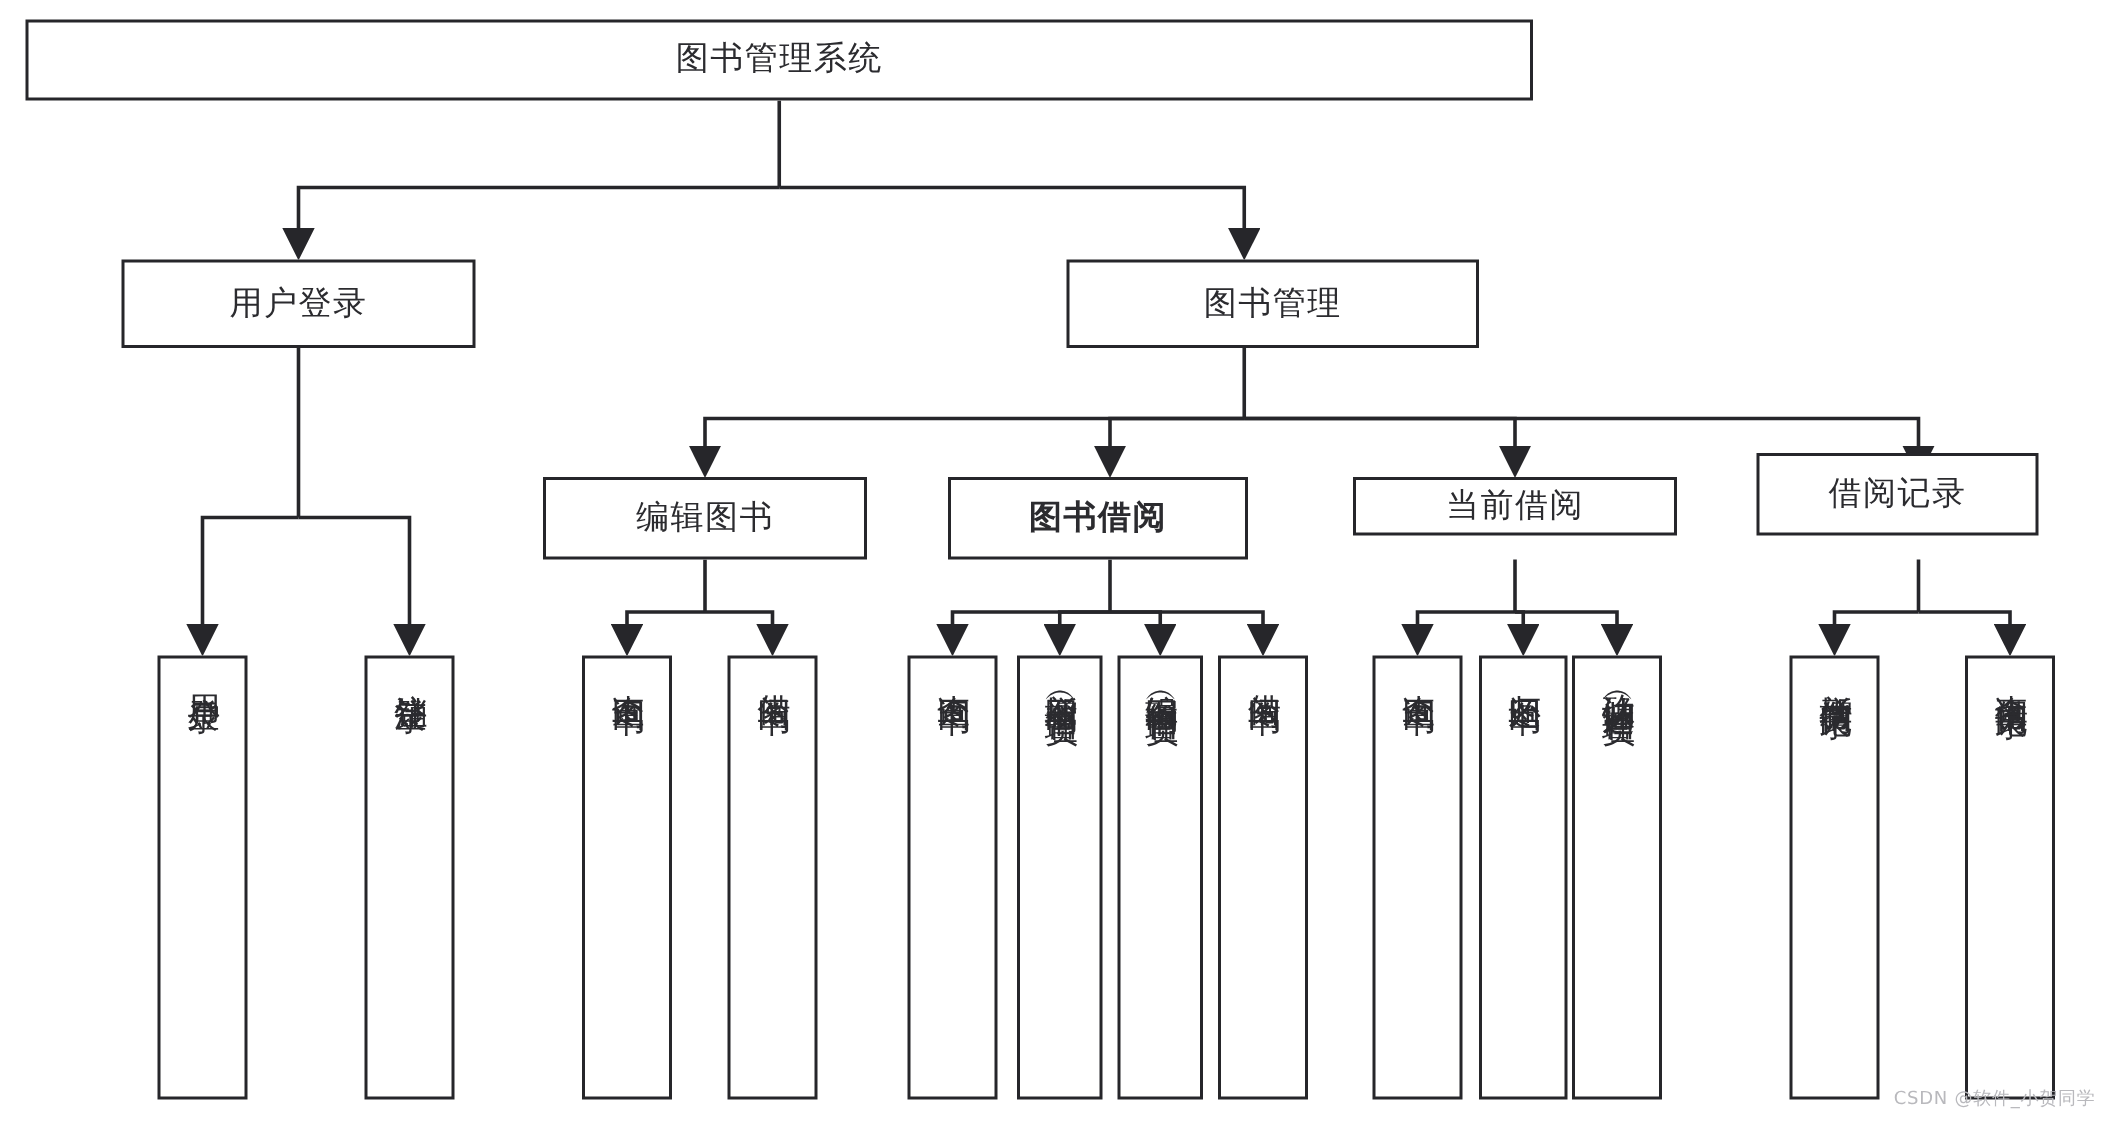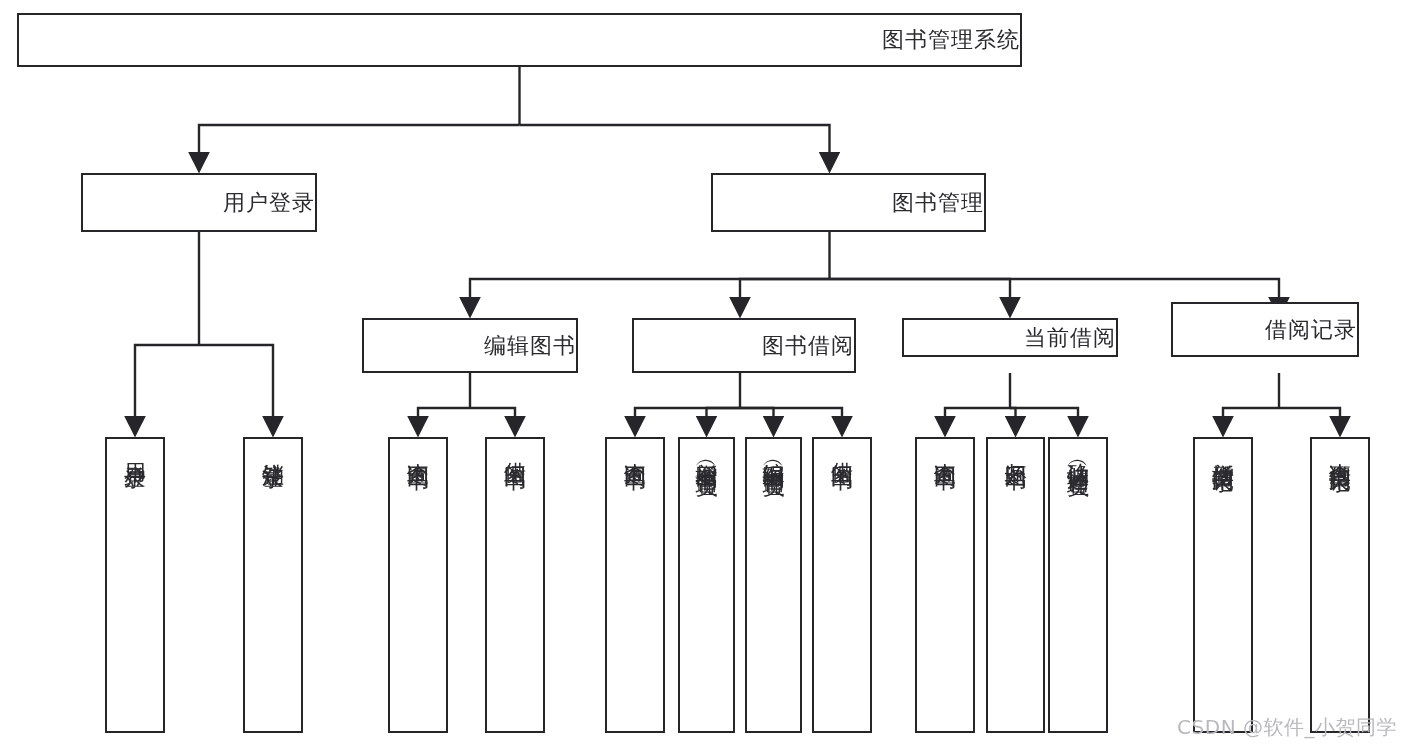--- a/index.html
+++ b/index.html
@@ -25,21 +25,21 @@
     height: 747px;
     pointer-events: none;
   }
   .node {
     position: absolute;
     box-sizing: border-box;
     background: #ffffff;
     border: 2px solid #26262a;
     display: flex;
     align-items: center;
-    justify-content: flex-end;
+    justify-content: center;
     color: #26262a;
   }
   .node .lbl {
     font-size: 22px;
     line-height: 1.18;
     letter-spacing: 1px;
     white-space: nowrap;
     color: #2b2b2f;
   }
   .node.vertical {
@@ -52,21 +52,21 @@
     text-orientation: upright;
     white-space: nowrap;
     font-size: 22px;
     letter-spacing: 2px;
     line-height: 1;
   }
   .watermark {
     position: absolute;
     right: 8px;
     bottom: 6px;
-    font-size: 20px;
+    font-size: 12px;
     color: #b9b9bd;
     letter-spacing: 0.5px;
     white-space: nowrap;
   }
 </style>
 </head>
 <body>
 
 <div id="canvas">
   <svg class="edges" viewBox="0 0 1405 747" xmlns="http://www.w3.org/2000/svg">
@@ -110,21 +110,21 @@
       </div>
       <div class="node" style="left: 81px; top: 173px; width: 236px; height: 59px;">
         <span class="lbl">用户登录</span>
       </div>
       <div class="node" style="left: 711px; top: 173px; width: 275px; height: 59px;">
         <span class="lbl">图书管理</span>
       </div>
       <div class="node" style="left: 362px; top: 318px; width: 216px; height: 55px;">
         <span class="lbl">编辑图书</span>
       </div>
-      <div class="node" style="left: 632px; top: 318px; width: 224px; height: 55px;">
+      <div class="node" style="left: 632px; top: 318px; width: 200px; height: 55px; font-weight: bold;">
         <span class="lbl">图书借阅</span>
       </div>
       <div class="node" style="left: 902px; top: 318px; width: 216px; height: 39px;">
         <span class="lbl">当前借阅</span>
       </div>
       <div class="node" style="left: 1171px; top: 302px; width: 188px; height: 55px;">
         <span class="lbl">借阅记录</span>
       </div>
       <div class="node vertical" style="left: 105px; top: 437px; width: 60px; height: 296px;">
         <span class="lbl">用户登录</span>

